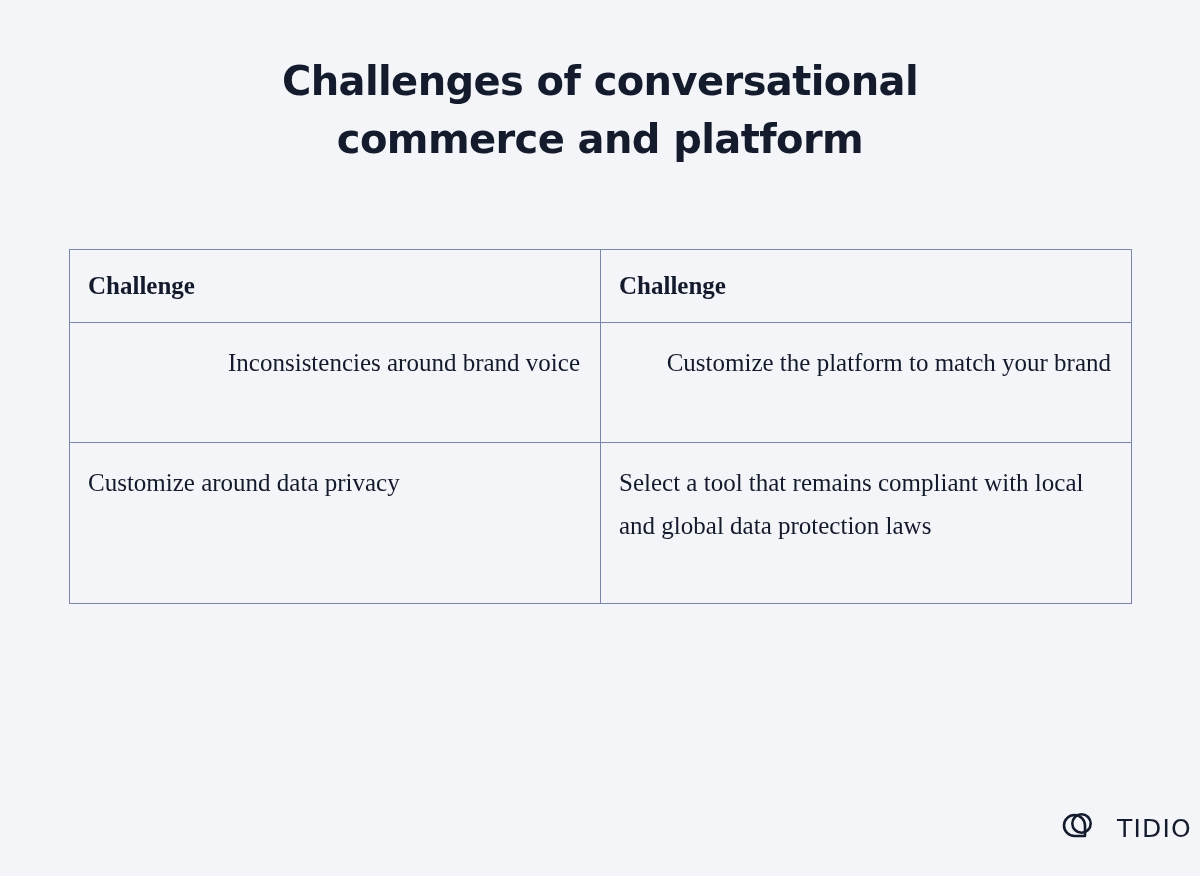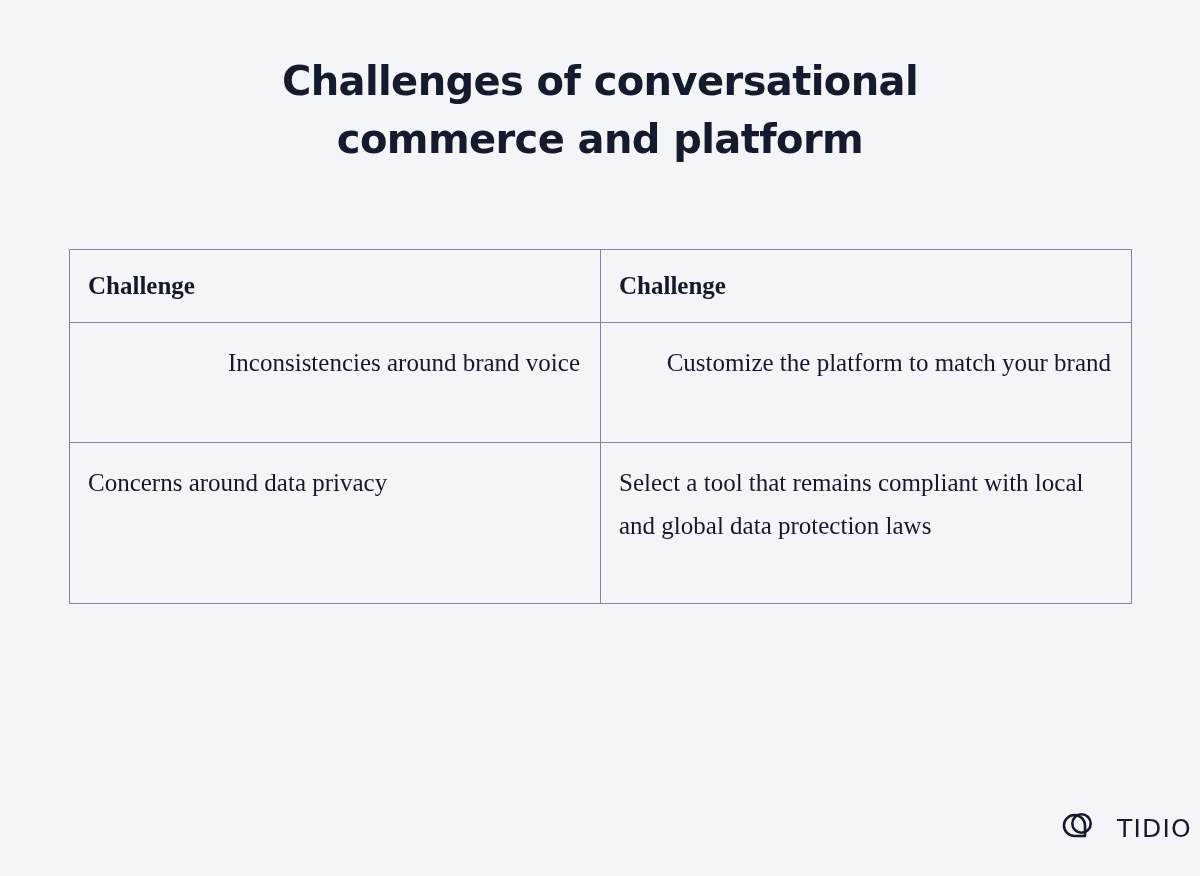--- a/index.html
+++ b/index.html
@@ -135,21 +135,21 @@
           <th>Challenge</th>
           <th>Challenge</th>
         </tr>
       </thead>
       <tbody>
         <tr class="row-1">
           <td>Inconsistencies around brand voice</td>
           <td>Customize the platform to match your brand</td>
         </tr>
         <tr class="row-3">
-          <td>Concerns around data privacy</td>
+          <td>Customize around data privacy</td>
           <td>Select a tool that remains compliant with local and global data protection laws</td>
         </tr>
       </tbody>
     </table>
   </div>
 
   <div class="logo">
     <svg class="logo-mark" viewBox="0 0 34 34">
 
       <path d="M4 14.5

